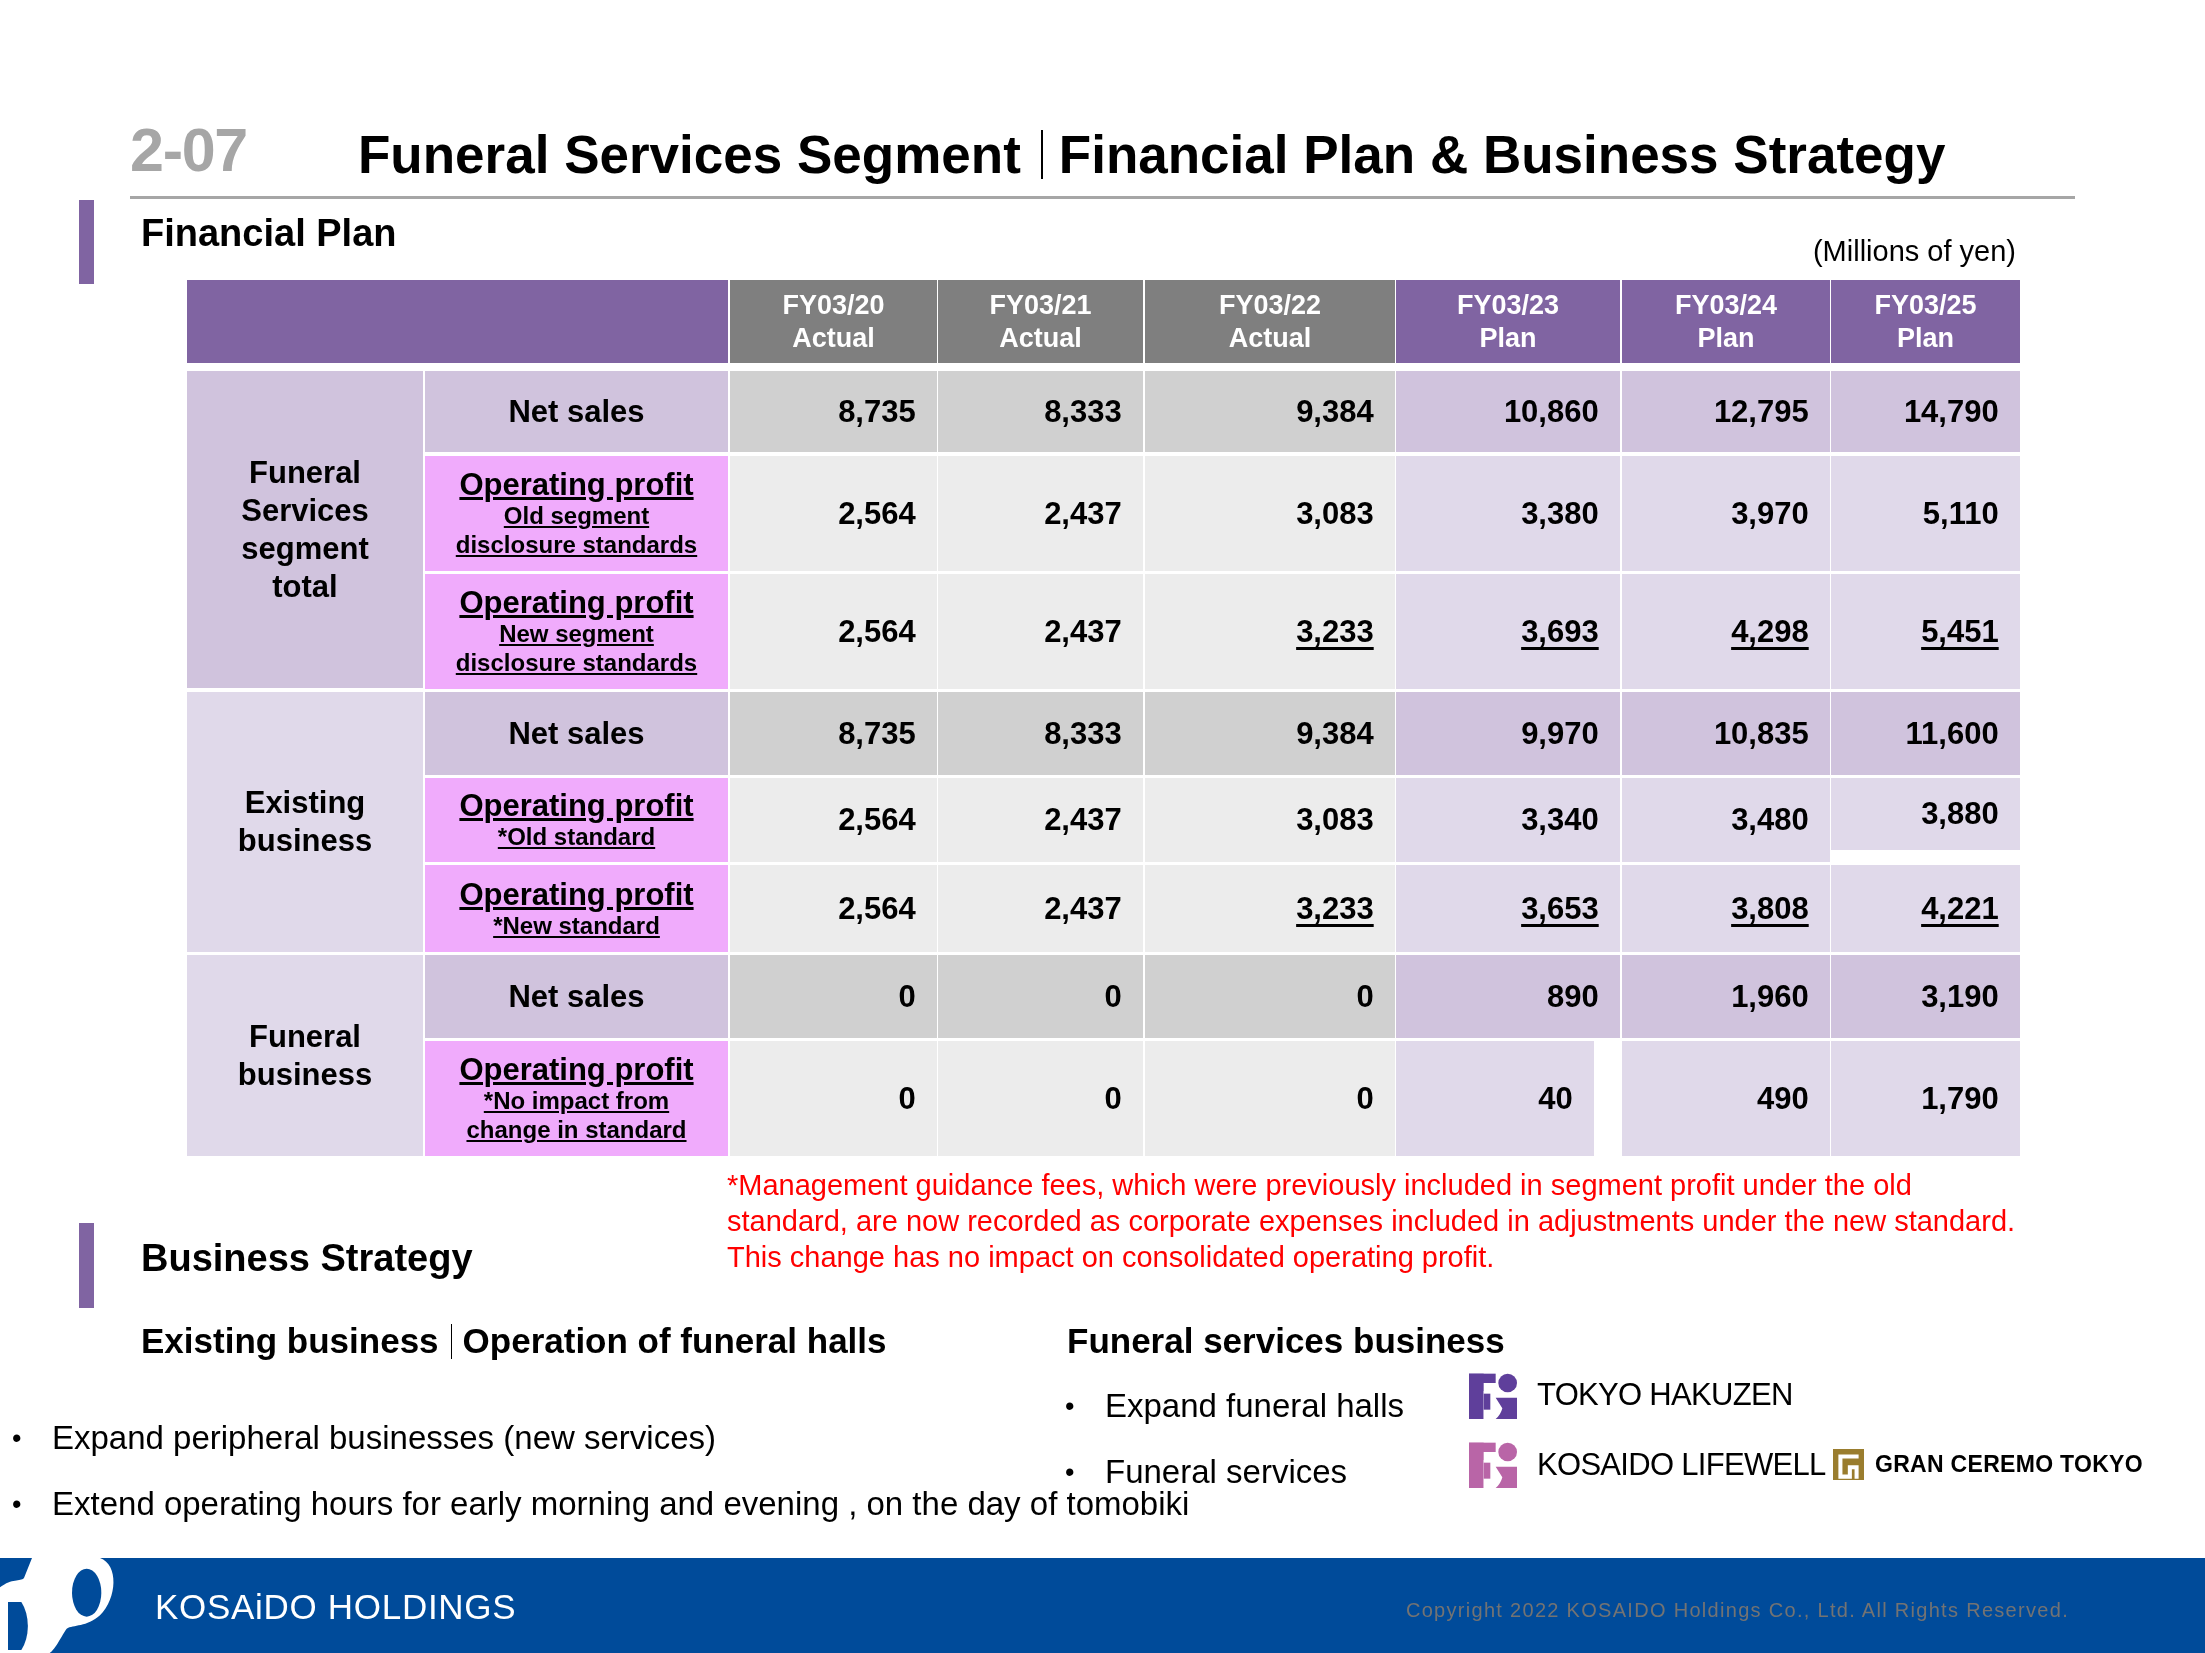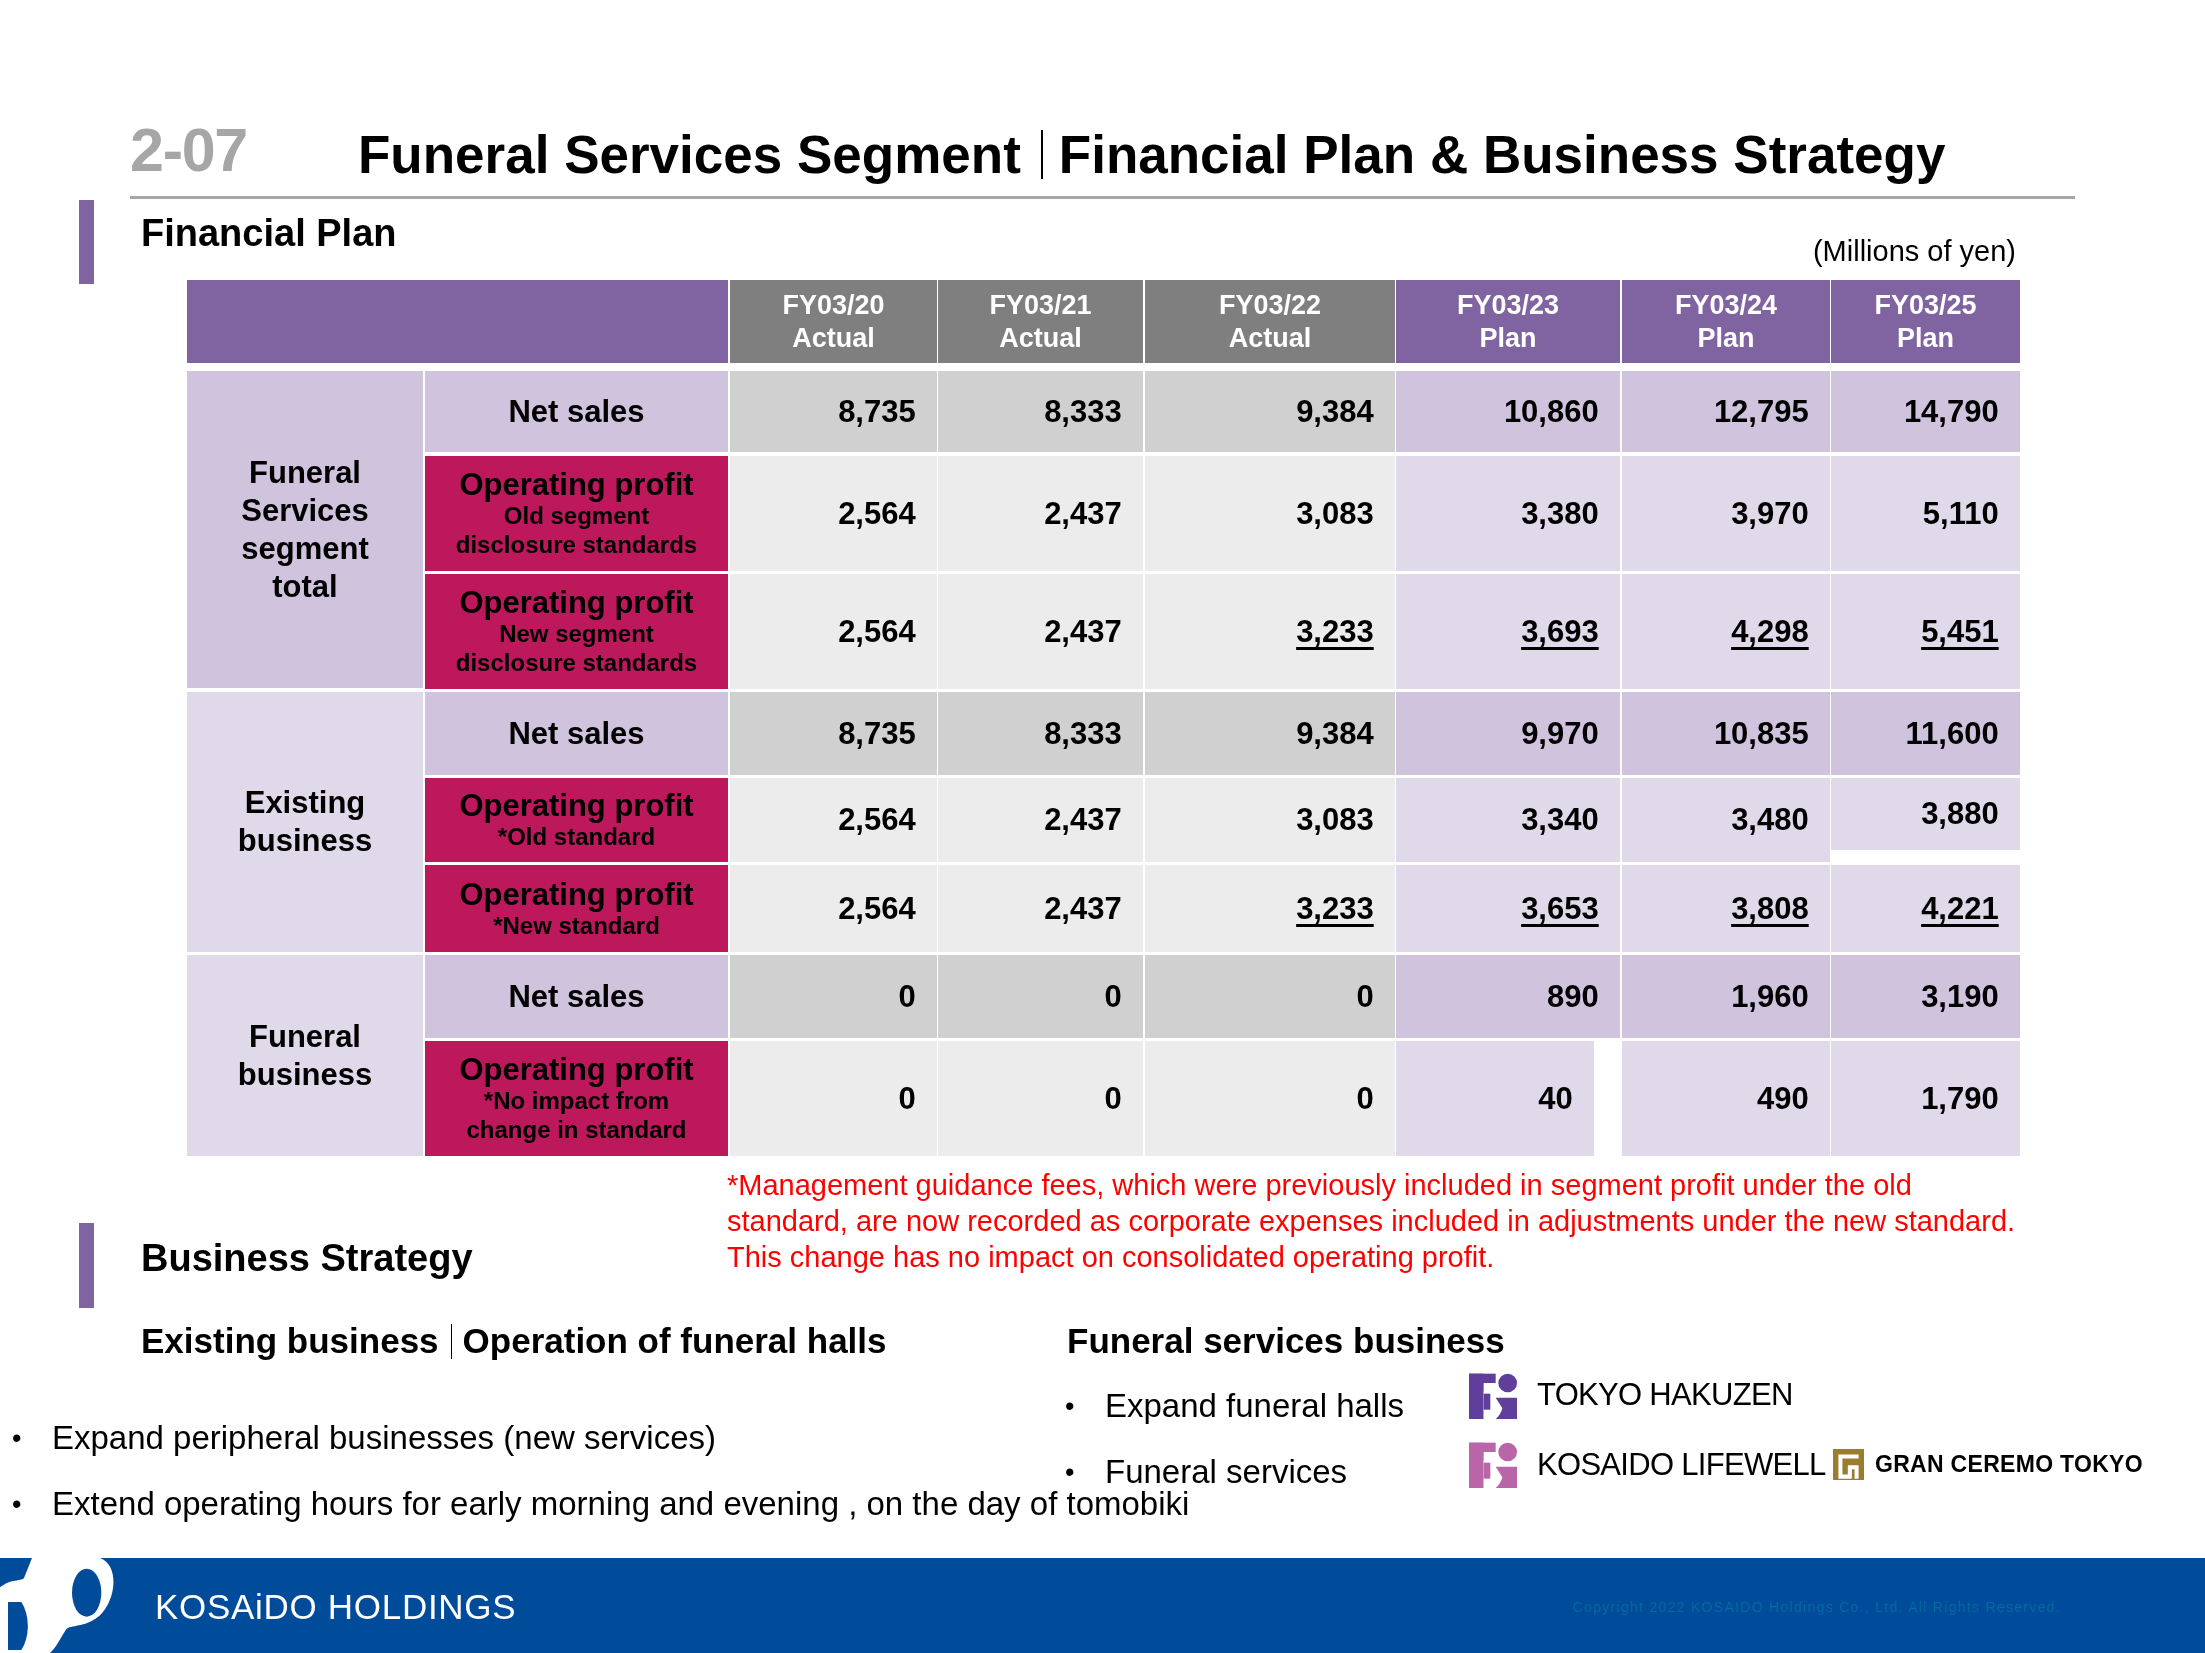--- a/index.html
+++ b/index.html
@@ -20,21 +20,21 @@
   
   .tbl { left: 187px; top: 280px; width: 1833px; }
   .cell { position: absolute; box-sizing: border-box; display: flex; align-items: center; justify-content: center;
           text-align: center; font-weight: bold; }
   .hdr { color: #fff; font-size: 27px; line-height: 33px; flex-direction: column; }
   .hdr-purple { background: #8064a2; }
   .hdr-gray { background: #7f7f7f; }
   .grp { background: #d0c3dd; font-size: 31px; line-height: 38px; flex-direction: column; }
   .grp.light { background: #e0d9ea; }
   .lbl { background: #d0c3dd; font-size: 31px; flex-direction: column; line-height: 33px; }
-  .lbl.light { background: #be185d; }
+  .lbl.light { background: #f0abfc; text-decoration: underline; }
   .lbl .sub { font-size: 24px; line-height: 29px; }
   .num { justify-content: flex-end; padding-right: 21.3px; font-size: 31px; }
   .num.act-dark { background: #d0d0d0; }
   .num.act-light { background: #ececec; }
   .num.plan-dark { background: #d0c3dd; }
   .num.plan-light { background: #e0d9ea; }
   .num.ul span { text-decoration: underline; text-decoration-thickness: 2.7px; text-underline-offset: 5.3px; }
 
   .note { left: 727px; top: 1167px; width: 1307px; color: #ff0000; font-size: 29px; line-height: 36px; }
 
@@ -44,21 +44,21 @@
   .bullet { font-size: 33px; white-space: nowrap; display: flex; align-items: center; }
   .bullet .dot { display:inline-block; width: 40px; font-size: 27px; }
 
   .logo-mark { width: 48px; height: 48px; }
   .logo-text { font-size: 31px; white-space: nowrap; letter-spacing: -0.7px; }
   .gran-text { font-size: 23px; font-weight: bold; white-space: nowrap; letter-spacing: 0.3px; }
 
   
   .footer { left: 0; top: 1558px; width: 2205px; height: 96px; background: #004b9a; }
   .footer-brand { left: 155px; top: 1587px; font-size: 35px; color: #fff; letter-spacing: 0.7px; white-space: nowrap; }
-  .footer-copy { right: 144px; top: 1599px; font-size: 14px; color: #0369a1; letter-spacing: 1.3px; white-space: nowrap; }
+  .footer-copy { right: 136px; top: 1599px; font-size: 20px; color: #737373; letter-spacing: 1.3px; white-space: nowrap; }
 </style>
 </head>
 <body>
 
 <div class="abs sec-num">2-07</div>
 <div class="abs main-title">
   <span>Funeral Services Segment</span>
   <span class="sep"></span>
   <span>Financial Plan &amp; Business Strategy</span>
 </div>

